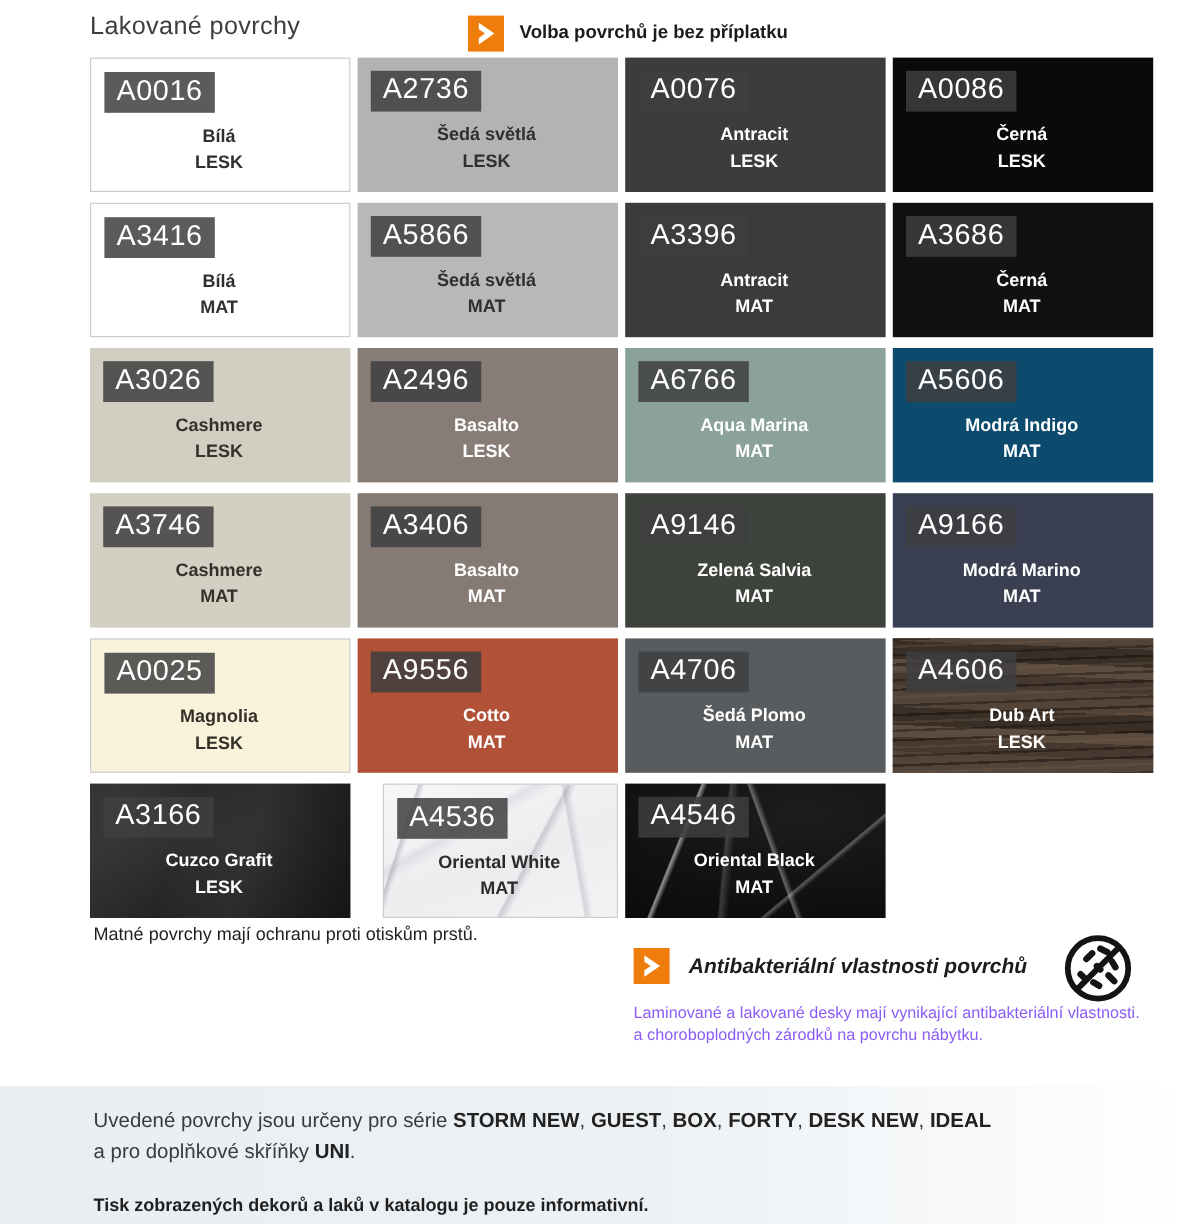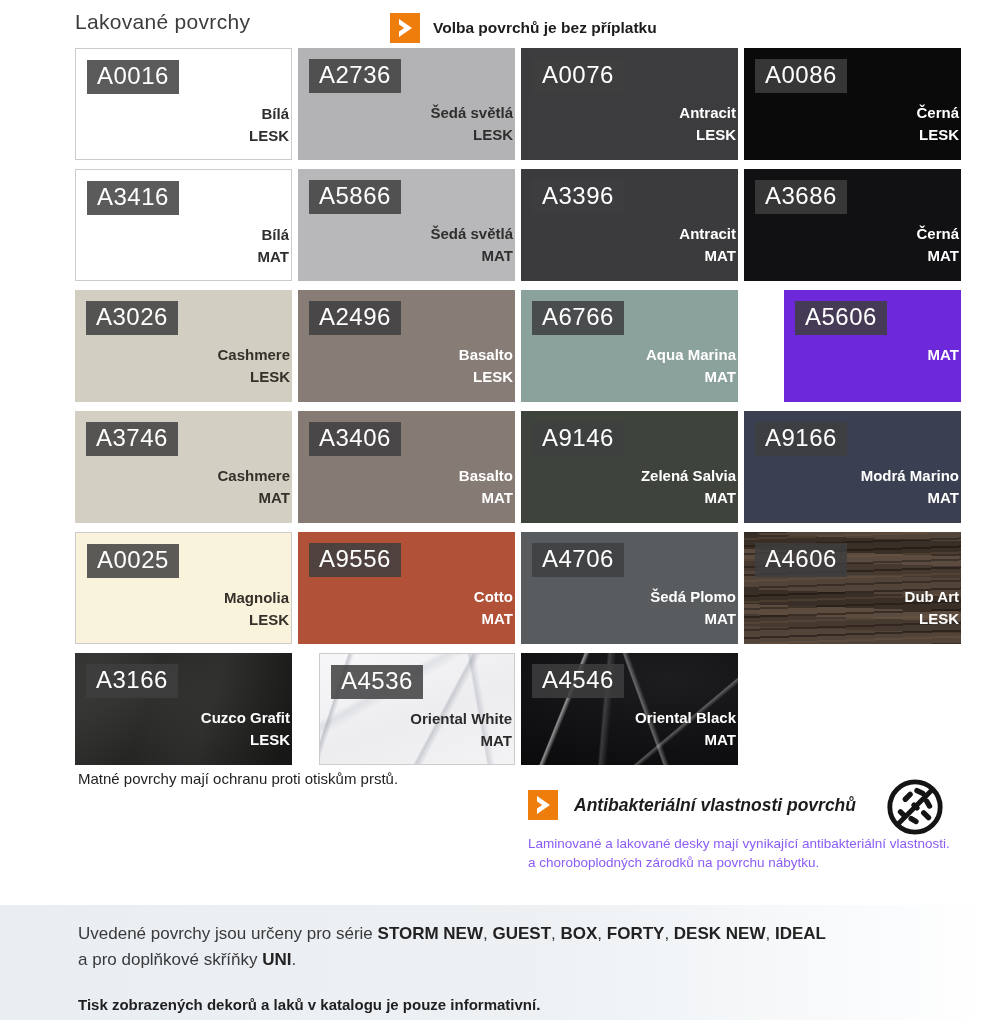--- a/index.html
+++ b/index.html
@@ -20,21 +20,21 @@
     display:grid;grid-template-columns:repeat(4,217px);
     grid-auto-rows:112px;column-gap:6px;row-gap:9px;
   }
   .swatch{position:relative;box-sizing:border-box;}
   .swatch.bordered{border:1px solid #cccccc;}
   .badge{
     position:absolute;top:11px;left:11px;background:rgba(62,62,64,.85);
     color:#fff;font-size:24px;letter-spacing:.5px;padding:4px 10px 6px;line-height:1;
   }
   .labels{
-    position:absolute;left:0;right:2px;top:54px;text-align:right;
+    position:absolute;left:0;right:2px;top:54px;text-align:center;
     font-size:15px;line-height:22px;font-weight:600;
   }
   .labels .finish{font-weight:600;}
 
   
   .tex-wood{
     background:
       repeating-linear-gradient(178deg,
         rgba(15,9,5,.45) 0 2px, rgba(0,0,0,0) 2px 6px,
         rgba(120,96,70,.28) 6px 8px, rgba(0,0,0,0) 8px 13px,
@@ -167,23 +167,24 @@
       <div class="finish">LESK</div>
     </div>
   </div>
     <div class="swatch" style="background: rgb(139, 161, 156);">
     <span class="badge">A6766</span>
     <div class="labels" style="color: rgb(255, 255, 255);">
       <div class="name">Aqua Marina</div>
       <div class="finish">MAT</div>
     </div>
   </div>
-    <div class="swatch" style="background: #6d28d9; margin-left: 40px;">
+    <div class="swatch" style="background: #0c4a6e;">
     <span class="badge">A5606</span>
     <div class="labels" style="color: rgb(255, 255, 255);">
+      <div class="name">Modrá Indigo</div>
       <div class="finish">MAT</div>
     </div>
   </div>
     <div class="swatch" style="background: rgb(211, 207, 195);">
     <span class="badge">A3746</span>
     <div class="labels" style="color: rgb(53, 48, 42);">
       <div class="name">Cashmere</div>
       <div class="finish">MAT</div>
     </div>
   </div>

